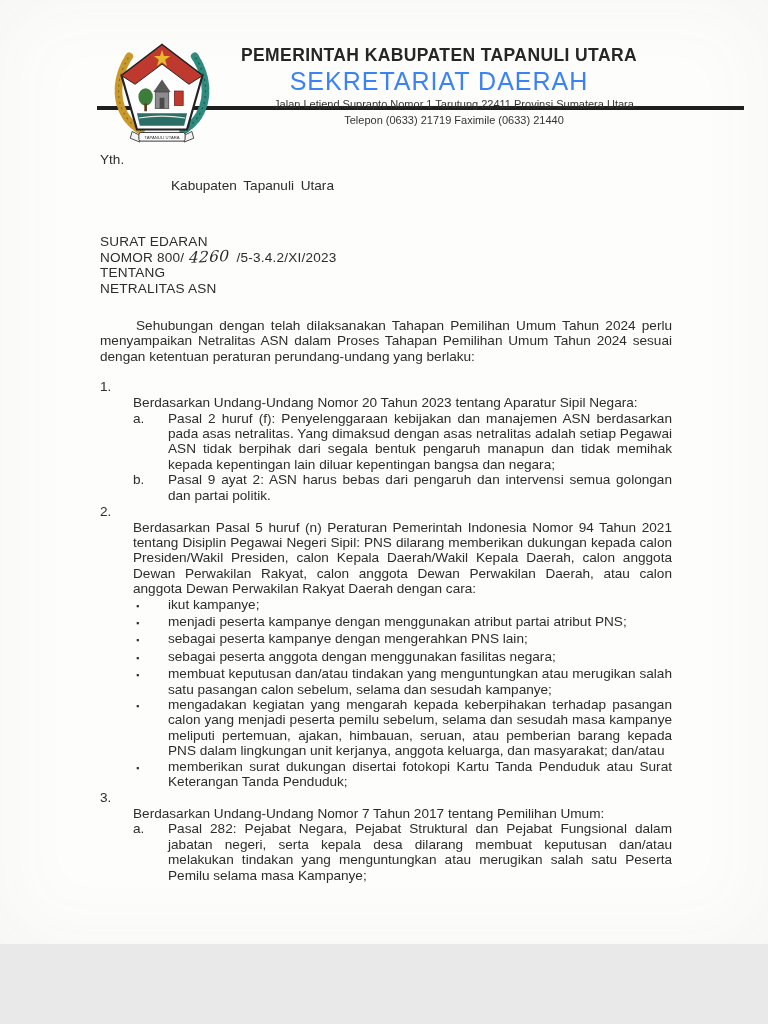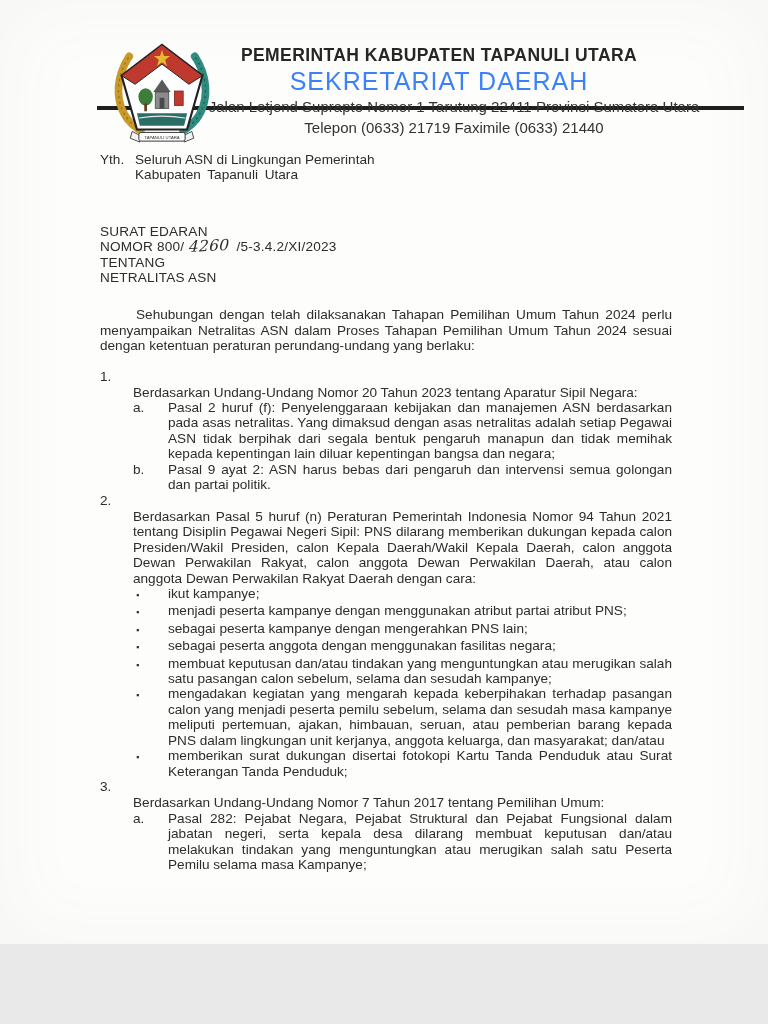--- a/index.html
+++ b/index.html
@@ -34,41 +34,41 @@
   }
   .head-line1 {
     font-size: 17.5px; font-weight: bold; letter-spacing: 0.4px;
     color: #262626; white-space: nowrap;
   }
   .head-line2 {
     font-size: 25px; font-weight: 400; letter-spacing: 1px;
     color: #3b82f6; margin-top: 1px; white-space: nowrap;
   }
   .head-addr {
-    font-size: 15px; color: #333; margin-top: 3px; line-height: 1.22;
+    font-size: 11px; color: #333; margin-top: 3px; line-height: 1.22;
     white-space: nowrap;
     margin-left: 30px;
   }
   .head-addr .u { text-decoration: underline; }
 
   .double-rule {
     margin: 10px 24px 0 97px;
     height: 1.5px;
     border-top: 2.6px solid #1f1f1f;
     border-bottom: 2px solid #1f1f1f;
     background: #f4f4f4;
   }
 
   
   .content { padding: 0 96px 0 100px; font-size: 13.6px; line-height: 15.4px; }
 
-  .recipient { margin-top: 42px; display: flex; }
+  .recipient { margin-top: 42px; display: flex; gap: 36px; }
   .recipient .yth { flex: 0 0 35px; }
   .recipient .addr-lines div { white-space: nowrap; }
-  .recipient .addr-line2 { word-spacing: 3px; }
+  .recipient .addr-line2 { word-spacing: 3px; margin-top: 26px; }
 
   .se-title { margin-top: 41px; text-align: left; line-height: 15.4px; }
   .se-title div { letter-spacing: 0.2px; }
   .nomor-line { white-space: nowrap; }
   .handwritten {
     display: inline-block;
     font-family: "DejaVu Serif", serif;
     font-style: italic;
     font-size: 15.5px;
     transform: rotate(-3deg) skewX(-6deg);
@@ -143,21 +143,20 @@
     </div>
   </div>
 
   <div class="double-rule"></div>
 
   <div class="content">
 
     <div class="recipient">
       <div class="yth">Yth.</div>
       <div class="addr-lines">
-        <div>Seluruh ASN di Lingkungan Pemerintah</div>
         <div class="addr-line2">Kabupaten Tapanuli  Utara</div>
       </div>
     </div>
 
     <div class="se-title">
       <div>SURAT EDARAN</div>
       <div class="nomor-line">
         <span>NOMOR 800/</span><span class="handwritten">4260</span><span>/5-3.4.2/XI/2023</span>
       </div>
       <div>TENTANG</div>

